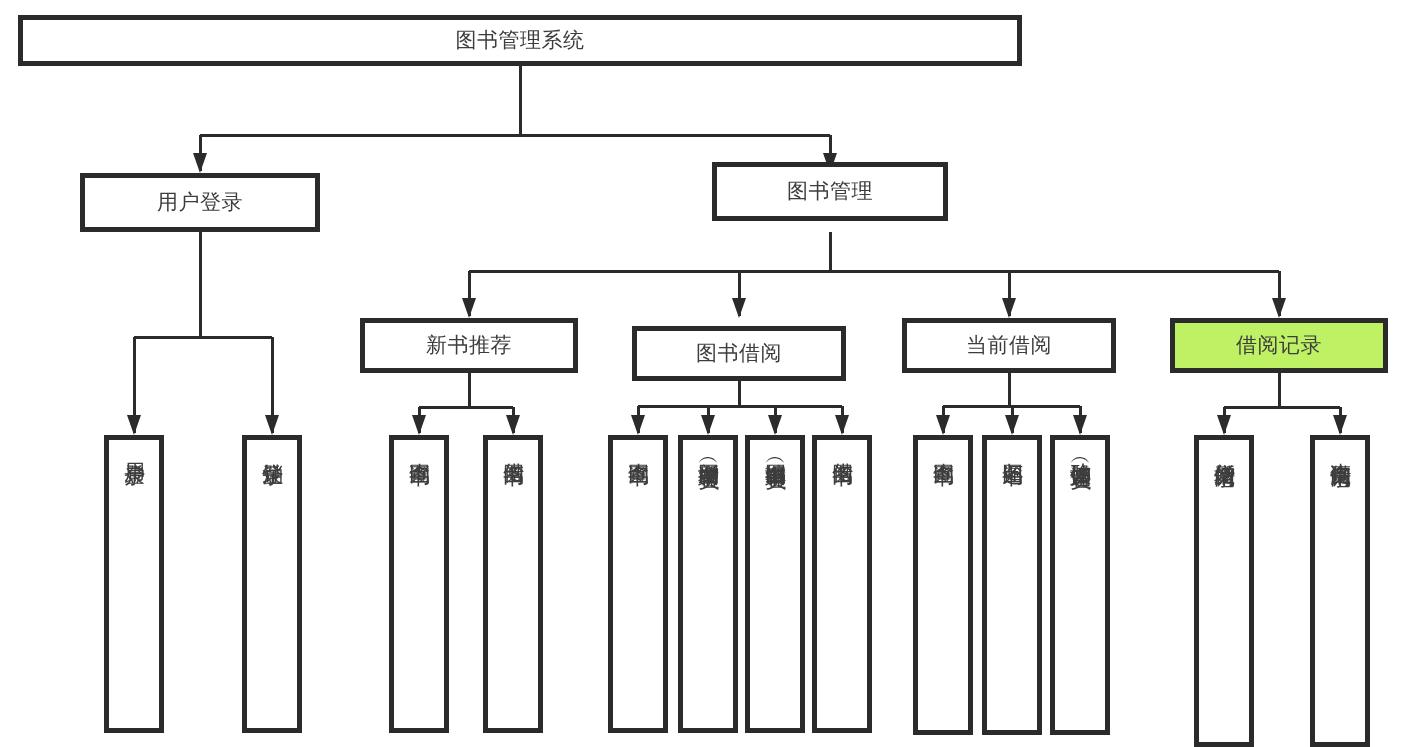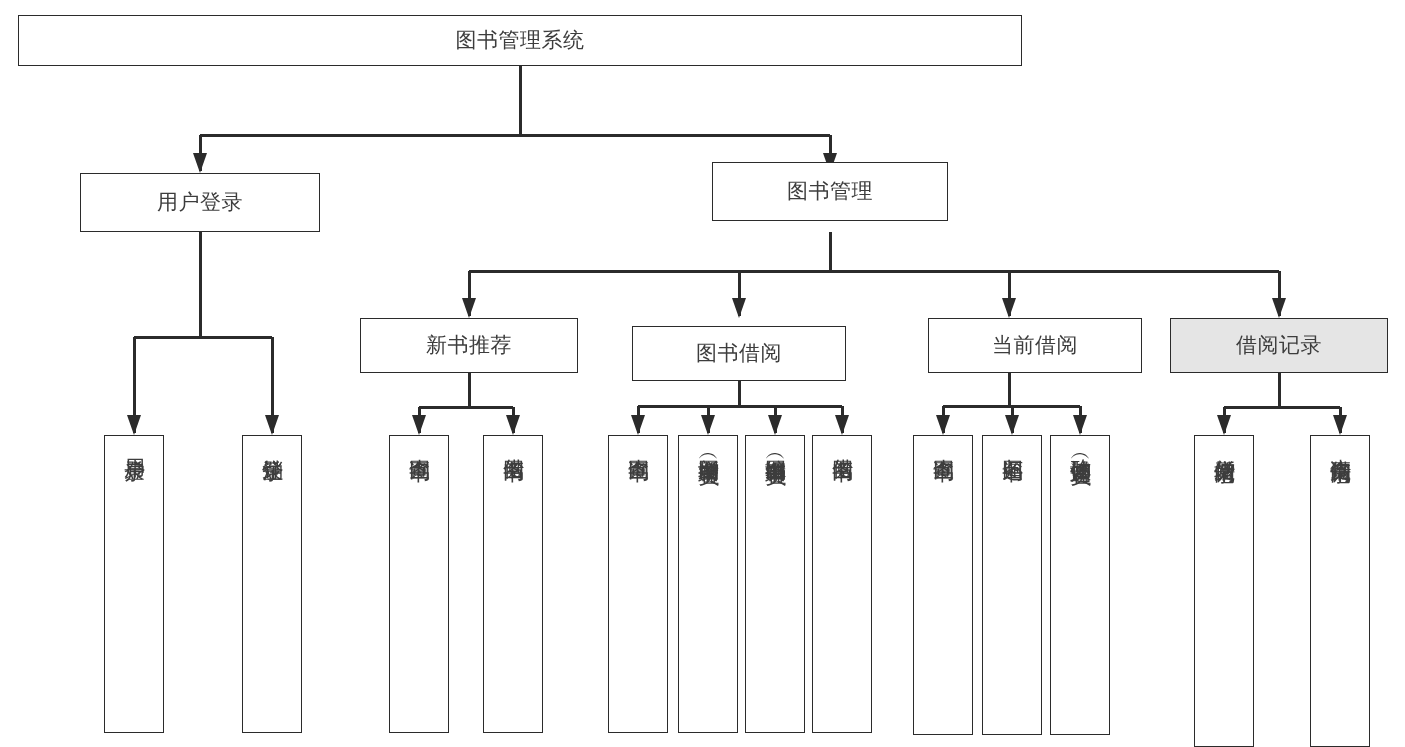--- a/index.html
+++ b/index.html
@@ -15,21 +15,21 @@
   }
   #diagram-root {
     position: relative;
     width: 1405px;
     height: 747px;
     background: #ffffff;
   }
   .node-box {
     position: absolute;
     box-sizing: border-box;
-    border: 1px solid #84cc16;
+    border: 5px solid #84cc16;
     background: #ffffff;
     display: flex;
     align-items: center;
     justify-content: center;
     color: #3a3a3a;
   }
   .node-label-h {
     font-size: 21px;
     line-height: 1.1;
     letter-spacing: 0.5px;
@@ -135,24 +135,24 @@
       </div>
       <div class="node-box" style="left: 712px; top: 162px; width: 236px; height: 59px; border-color: rgb(43, 43, 43); background: rgb(255, 255, 255);">
         <span class="node-label-h" style="color: rgb(61, 61, 61);">图书管理</span>
       </div>
       <div class="node-box" style="left: 360px; top: 318px; width: 218px; height: 55px; border-color: rgb(43, 43, 43); background: rgb(255, 255, 255);">
         <span class="node-label-h" style="color: rgb(61, 61, 61);">新书推荐</span>
       </div>
       <div class="node-box" style="left: 632px; top: 326px; width: 214px; height: 55px; border-color: rgb(43, 43, 43); background: rgb(255, 255, 255);">
         <span class="node-label-h" style="color: rgb(61, 61, 61);">图书借阅</span>
       </div>
-      <div class="node-box" style="left: 928px; top: 318px; width: 214px; height: 55px; border-color: rgb(43, 43, 43); background: rgb(255, 255, 255);">
+      <div class="node-box" style="left: 902px; top: 318px; width: 214px; height: 55px; border-color: rgb(43, 43, 43); background: rgb(255, 255, 255);">
         <span class="node-label-h" style="color: rgb(61, 61, 61);">当前借阅</span>
       </div>
-      <div class="node-box" style="left: 1170px; top: 318px; width: 218px; height: 55px; border-color: rgb(43, 43, 43); background: #e5e5e5;">
+      <div class="node-box" style="left: 1170px; top: 318px; width: 218px; height: 55px; border-color: rgb(43, 43, 43); background: #bef264;">
         <span class="node-label-h" style="color: rgb(61, 61, 61);">借阅记录</span>
       </div>
       <div class="node-box leaf" style="left: 104px; top: 435px; width: 60px; height: 298px; border-color: rgb(43, 43, 43); background: rgb(255, 255, 255);">
         <span class="node-label-v" style="color: rgb(61, 61, 61);">用户登录</span>
       </div>
       <div class="node-box leaf" style="left: 242px; top: 435px; width: 60px; height: 298px; border-color: rgb(43, 43, 43); background: rgb(255, 255, 255);">
         <span class="node-label-v" style="color: rgb(61, 61, 61);">注销登录</span>
       </div>
       <div class="node-box leaf" style="left: 389px; top: 435px; width: 60px; height: 298px; border-color: rgb(43, 43, 43); background: rgb(255, 255, 255);">
         <span class="node-label-v" style="color: rgb(61, 61, 61);">查询图书</span>

